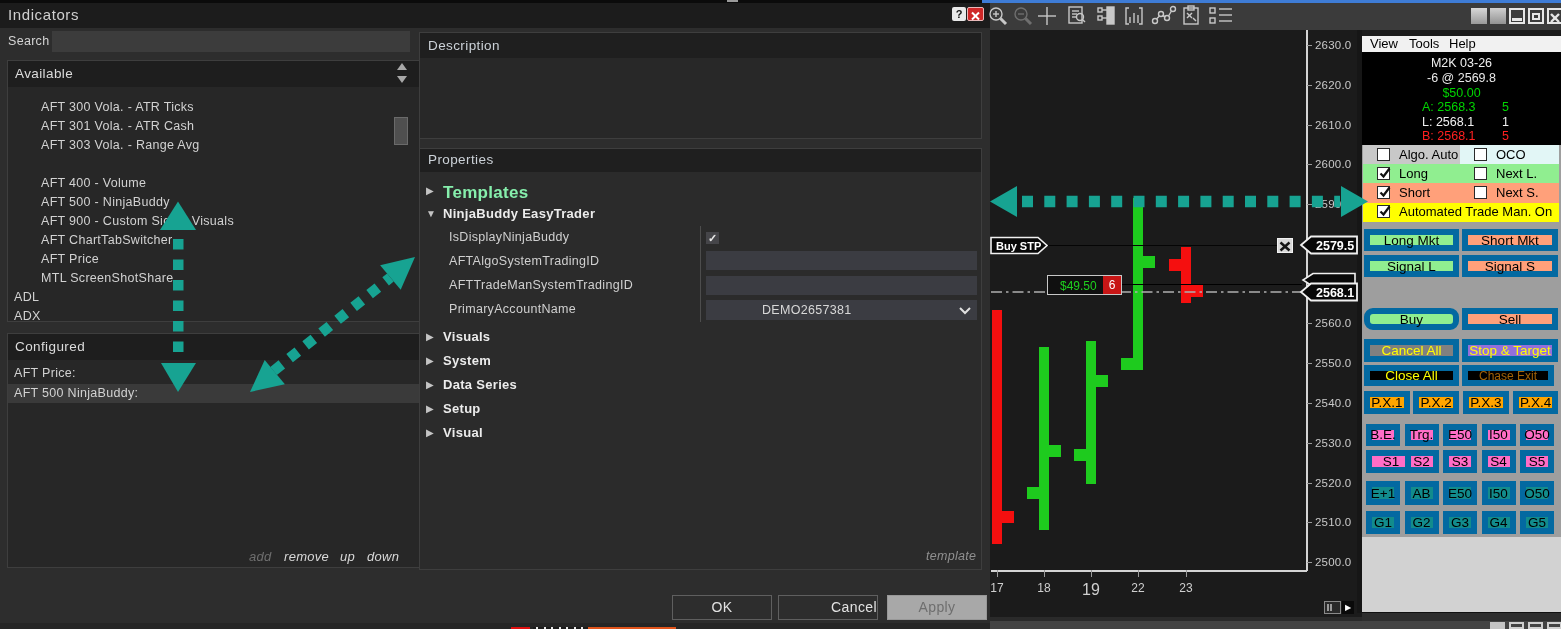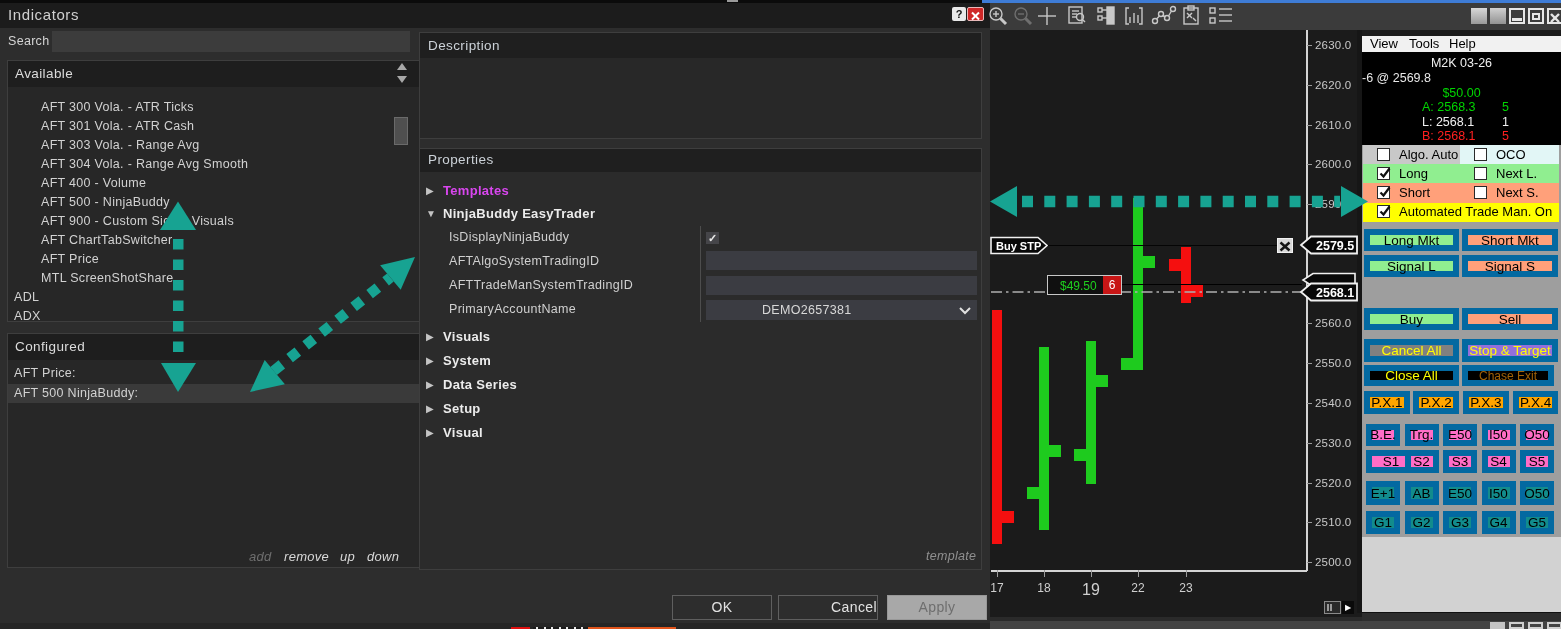--- a/index.html
+++ b/index.html
@@ -30,21 +30,20 @@
 <div class="abs" style="left:8px;top:61px;width:411px;height:26px;background:#1e1e1e;z-index:12;"></div>
 <div class="abs" style="left:15px;top:66px;z-index:13;color:#dcdcdc;font-size:13.5px;letter-spacing:.4px;">Available</div>
 <svg class="abs" style="left:394px;top:61px;z-index:13;" width="16" height="26">
       <polygon points="8,2 13,9 3,9" fill="#a8a8a8"></polygon>
       <polygon points="3,15 13,15 8,22" fill="#a8a8a8"></polygon>
     </svg>
 <div class="abs" style="left:394px;top:117px;width:14px;height:28px;background:#4f4f4f;border:1px solid #6a6a6a;box-sizing:border-box;z-index:13;"></div>
 <div class="itm" style="left:41px;top:98px;z-index:12;">AFT 300 Vola. - ATR Ticks</div>
 <div class="itm" style="left:41px;top:117px;z-index:12;">AFT 301 Vola. - ATR Cash</div>
 <div class="itm" style="left:41px;top:136px;z-index:12;">AFT 303 Vola. - Range Avg</div>
-<div class="itm" style="left:41px;top:155px;z-index:12;">AFT 304 Vola. - Range Avg Smooth</div>
 <div class="itm" style="left:41px;top:174px;z-index:12;">AFT 400 - Volume</div>
 <div class="itm" style="left:41px;top:193px;z-index:12;">AFT 500 - NinjaBuddy</div>
 <div class="itm" style="left:41px;top:212px;z-index:12;">AFT 900 - Custom Signal Visuals</div>
 <div class="itm" style="left:41px;top:231px;z-index:12;">AFT ChartTabSwitcher</div>
 <div class="itm" style="left:41px;top:250px;z-index:12;">AFT Price</div>
 <div class="itm" style="left:41px;top:269px;z-index:12;">MTL ScreenShotShare</div>
 <div class="itm" style="left:14px;top:288px;z-index:12;">ADL</div>
 <div class="itm" style="left:14px;top:307px;z-index:12;height:13px;overflow:hidden;">ADX</div>
 <div class="abs" style="left:7px;top:333px;width:413px;height:235px;background:#272727;border:1px solid #3e3e3e;box-sizing:border-box;z-index:11;"></div>
 <div class="abs" style="left:8px;top:334px;width:411px;height:26px;background:#1e1e1e;z-index:12;"></div>
@@ -56,21 +55,21 @@
 <div class="abs" style="left:284px;top:549px;z-index:12;color:#d8d8d8;font-size:13px;font-style:italic;letter-spacing:.3px;">remove</div>
 <div class="abs" style="left:340px;top:549px;z-index:12;color:#d8d8d8;font-size:13px;font-style:italic;letter-spacing:.3px;">up</div>
 <div class="abs" style="left:367px;top:549px;z-index:12;color:#d8d8d8;font-size:13px;font-style:italic;letter-spacing:.3px;">down</div>
 <div class="abs" style="left:419px;top:32px;width:563px;height:107px;background:#282828;border:1px solid #3e3e3e;box-sizing:border-box;z-index:11;"></div>
 <div class="abs" style="left:420px;top:33px;width:561px;height:25px;background:#1f1f1f;z-index:12;"></div>
 <div class="abs" style="left:428px;top:38px;z-index:13;color:#ccd2d8;font-size:13.5px;letter-spacing:.4px;">Description</div>
 <div class="abs" style="left:419px;top:148px;width:563px;height:422px;background:#2b2b2b;border:1px solid #3e3e3e;box-sizing:border-box;z-index:11;"></div>
 <div class="abs" style="left:420px;top:149px;width:561px;height:23px;background:#1f1f1f;z-index:12;"></div>
 <div class="abs" style="left:428px;top:152px;z-index:13;color:#ccd2d8;font-size:13.5px;letter-spacing:.4px;">Properties</div>
 <div class="abs" style="left:426px;top:182px;z-index:13;color:#c4c4c4;font-size:10px;line-height:18px;">▶</div>
-<div class="abs" style="left:443px;top:183px;z-index:13;color:#d946ef;font-size:13px;font-weight:bold;letter-spacing:.3px;white-space:nowrap;">Templates</div>
+<div class="abs" style="left:443px;top:183px;z-index:13;color:#86efac;font-size:17px;font-weight:bold;letter-spacing:.3px;white-space:nowrap;">Templates</div>
 <div class="abs" style="left:426px;top:205px;z-index:13;color:#c4c4c4;font-size:10px;line-height:18px;">▼</div>
 <div class="abs" style="left:443px;top:206px;z-index:13;color:#ececec;font-size:13px;font-weight:bold;letter-spacing:.3px;white-space:nowrap;">NinjaBuddy EasyTrader</div>
 <div class="abs" style="left:449px;top:230px;z-index:13;color:#d0d0d0;font-size:12.5px;letter-spacing:.3px;white-space:nowrap;">IsDisplayNinjaBuddy</div>
 <div class="abs" style="left:449px;top:254px;z-index:13;color:#d0d0d0;font-size:12.5px;letter-spacing:.3px;white-space:nowrap;">AFTAlgoSystemTradingID</div>
 <div class="abs" style="left:449px;top:278px;z-index:13;color:#d0d0d0;font-size:12.5px;letter-spacing:.3px;white-space:nowrap;">AFTTradeManSystemTradingID</div>
 <div class="abs" style="left:449px;top:302px;z-index:13;color:#d0d0d0;font-size:12.5px;letter-spacing:.3px;white-space:nowrap;">PrimaryAccountName</div>
 <div class="abs" style="left:426px;top:328px;z-index:13;color:#c4c4c4;font-size:10px;line-height:18px;">▶</div>
 <div class="abs" style="left:443px;top:329px;z-index:13;color:#ececec;font-size:13px;font-weight:bold;letter-spacing:.3px;white-space:nowrap;">Visuals</div>
 <div class="abs" style="left:426px;top:352px;z-index:13;color:#c4c4c4;font-size:10px;line-height:18px;">▶</div>
 <div class="abs" style="left:443px;top:353px;z-index:13;color:#ececec;font-size:13px;font-weight:bold;letter-spacing:.3px;white-space:nowrap;">System</div>
@@ -265,21 +264,21 @@
 <div class="abs" style="left:1528px;top:622px;width:15px;height:7px;border:2px solid #cfcfcf;box-sizing:border-box;z-index:5;"></div>
 <div class="abs" style="left:1547px;top:622px;width:15px;height:7px;border:2px solid #cfcfcf;box-sizing:border-box;z-index:5;"></div>
 <div class="abs" style="left:1362px;top:36px;width:199px;height:577px;background:#9e9e9e;z-index:5;"></div>
 <div class="abs" style="left:1357px;top:30px;width:5px;height:583px;background:#161616;z-index:5;"></div>
 <div class="abs" style="left:1362px;top:36px;width:199px;height:16px;background:#f1f1f1;z-index:6;"></div>
 <div class="abs" style="left:1370px;top:37px;z-index:7;color:#000;font-size:13px;line-height:14px;">View</div>
 <div class="abs" style="left:1409px;top:37px;z-index:7;color:#000;font-size:13px;line-height:14px;">Tools</div>
 <div class="abs" style="left:1449px;top:37px;z-index:7;color:#000;font-size:13px;line-height:14px;">Help</div>
 <div class="abs" style="left:1362px;top:52px;width:199px;height:93px;background:#000;z-index:6;"></div>
 <div class="abs" style="left:1362px;top:55.5px;width:199px;text-align:center;color:#f0f0f0;font-size:12.5px;z-index:7;">M2K 03-26</div>
-<div class="abs" style="left:1362px;top:70.5px;width:199px;color:#e8e8e8;font-size:12.5px;z-index:7;">-6 @ 2569.8</div>
+<div class="abs" style="left:1362px;top:70.5px;width:199px;text-align:center;color:#e8e8e8;font-size:12.5px;z-index:7;">-6 @ 2569.8</div>
 <div class="abs" style="left:1362px;top:85.5px;width:199px;text-align:center;color:#00d400;font-size:12.5px;z-index:7;">$50.00</div>
 <div class="abs" style="left:1422px;top:100px;z-index:7;color:#00d400;font-size:12.5px;">A: 2568.3</div>
 <div class="abs" style="left:1489px;top:100px;width:20px;text-align:right;color:#00d400;font-size:12.5px;z-index:7;">5</div>
 <div class="abs" style="left:1422px;top:114.5px;z-index:7;color:#f0f0f0;font-size:12.5px;">L: 2568.1</div>
 <div class="abs" style="left:1489px;top:114.5px;width:20px;text-align:right;color:#f0f0f0;font-size:12.5px;z-index:7;">1</div>
 <div class="abs" style="left:1422px;top:128.5px;z-index:7;color:#ff2020;font-size:12.5px;">B: 2568.1</div>
 <div class="abs" style="left:1489px;top:128.5px;width:20px;text-align:right;color:#ff2020;font-size:12.5px;z-index:7;">5</div>
 <div class="abs" style="left:1363px;top:145px;width:97px;height:19.2px;background:#c8c8c8;z-index:6;box-sizing:border-box;">
       <div class="cb" style="left:14px;top:50%;margin-top:-7px;"></div>
       <div style="position:absolute;left:36px;top:50%;margin-top:-8px;color:#000;font-size:13px;white-space:nowrap;">Algo. Auto</div>
@@ -317,21 +316,21 @@
         <svg style="position:absolute;left:0;top:-1px;" width="14" height="14">
           <polyline points="2.5,6.5 5.5,9.5 11.5,1.5" stroke="#111" stroke-width="2.2" fill="none"></polyline>
         </svg>
       </div>
       <div style="position:absolute;left:36px;top:50%;margin-top:-8px;color:#000;font-size:13px;white-space:nowrap;">Automated Trade Man. On</div>
     </div>
 <div class="pbtn" style="left:1364px;top:228.7px;width:95px;height:22.7px;background:#90ee90;color:#000;font-size:13.5px;z-index:6;">Long Mkt</div>
 <div class="pbtn" style="left:1462px;top:228.7px;width:96px;height:22.7px;background:#ffa07a;color:#000;font-size:13.5px;z-index:6;">Short Mkt</div>
 <div class="pbtn" style="left:1364px;top:255.4px;width:95px;height:21.6px;background:#90ee90;color:#000;font-size:13.5px;z-index:6;">Signal L</div>
 <div class="pbtn" style="left:1462px;top:255.4px;width:96px;height:21.6px;background:#ffa07a;color:#000;font-size:13.5px;z-index:6;">Signal S</div>
-<div class="pbtn" style="left:1364px;top:308.1px;width:95px;height:22.3px;background:#90ee90;color:#000;font-size:13.5px;z-index:6;">Buy</div>
+<div class="pbtn" style="left:1364px;top:308.1px;width:95px;height:22.3px;background:#90ee90;color:#000;font-size:13.5px;z-index:6;border-radius:9px;">Buy</div>
 <div class="pbtn" style="left:1462px;top:308.1px;width:96px;height:22.3px;background:#ffa07a;color:#000;font-size:13.5px;z-index:6;">Sell</div>
 <div class="pbtn" style="left:1364px;top:339px;width:95px;height:22.5px;background:#808080;color:#ffff00;font-size:13.5px;z-index:6;">Cancel All</div>
 <div class="pbtn" style="left:1462px;top:339px;width:96px;height:22.5px;background:#9370db;color:#ffff00;font-size:13.5px;z-index:6;">Stop &amp; Target</div>
 <div class="pbtn" style="left:1364px;top:365.2px;width:95px;height:21.1px;background:#000;color:#ffff00;font-size:13.5px;z-index:6;">Close All</div>
 <div class="pbtn" style="left:1462px;top:365.2px;width:92px;height:21.1px;background:#000;color:#a16207;font-size:12px;z-index:6;">Chase Exit</div>
 <div class="pbtn" style="left:1364px;top:391px;width:45.9px;height:23.2px;background:#ffa500;color:#000;font-size:13.5px;z-index:6;">P.X.1</div>
 <div class="pbtn" style="left:1413.3px;top:391px;width:45.9px;height:23.2px;background:#ffa500;color:#000;font-size:13.5px;z-index:6;">P.X.2</div>
 <div class="pbtn" style="left:1463px;top:391px;width:45.9px;height:23.2px;background:#ffa500;color:#000;font-size:13.5px;z-index:6;">P.X.3</div>
 <div class="pbtn" style="left:1512.6px;top:391px;width:45.9px;height:23.2px;background:#ffa500;color:#000;font-size:13.5px;z-index:6;">P.X.4</div>
 <div class="pbtn" style="left:1366px;top:423.5px;width:34px;height:22.1px;background:#ff6dc6;color:#000;font-size:13.5px;z-index:6;">B.E.</div>

